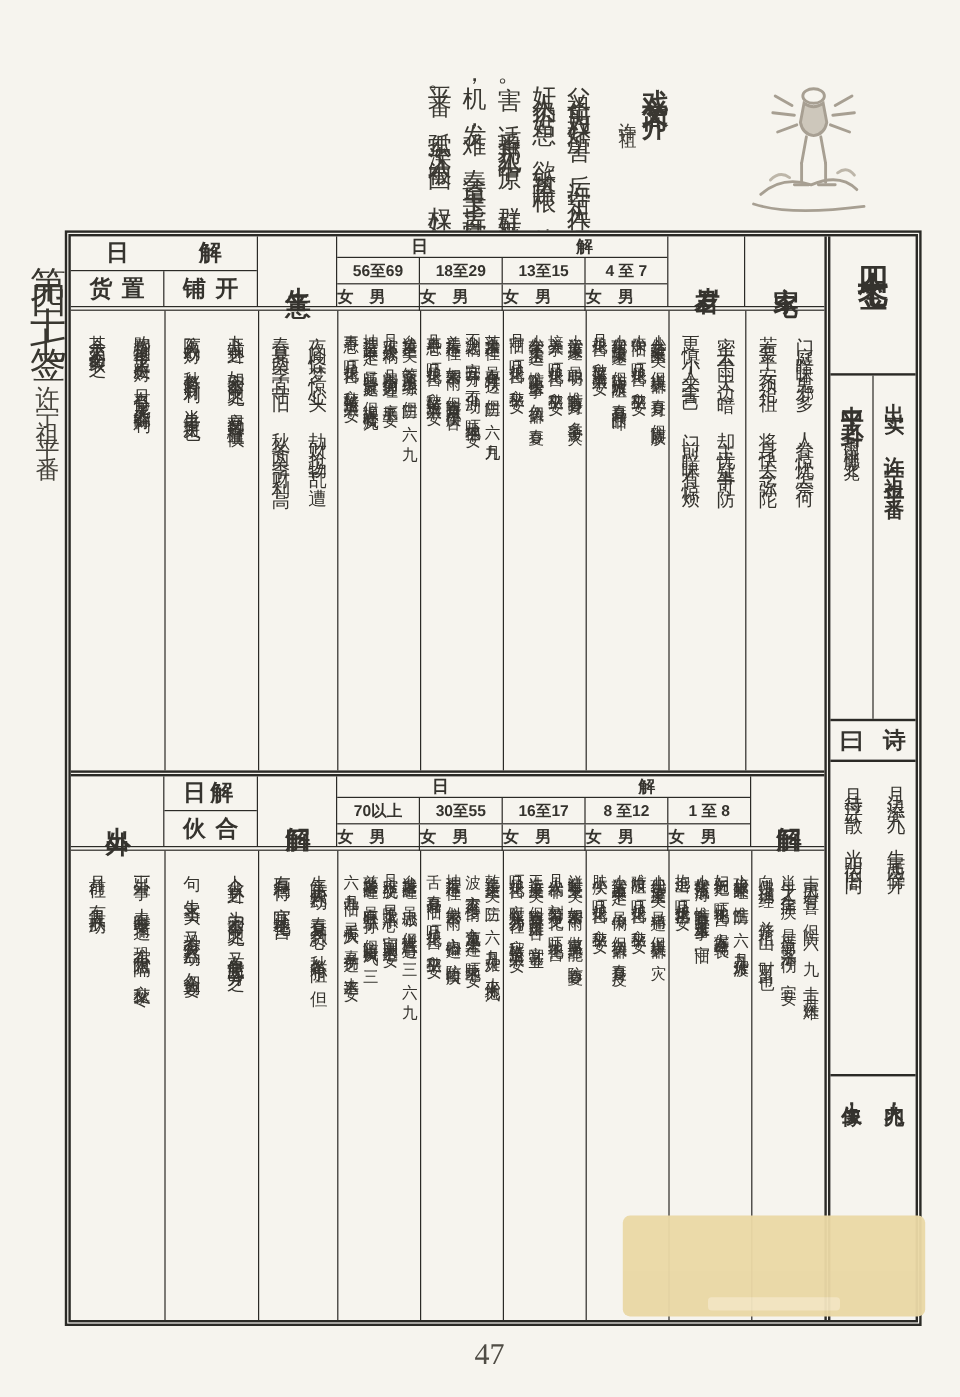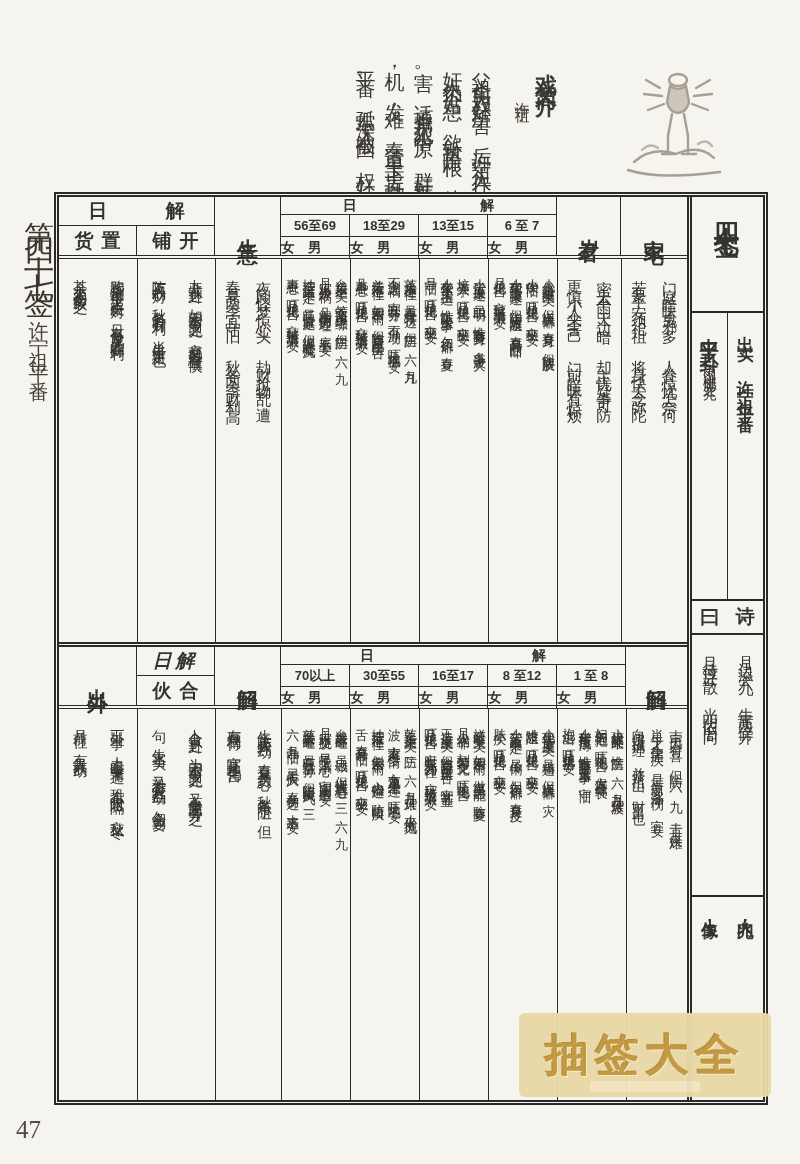--- a/index.html
+++ b/index.html
@@ -86,21 +86,21 @@
             font-family:"Liberation Sans",sans-serif;}
 
   
   .watermark{position:absolute;left:519px;top:1013px;width:252px;height:84px;background:#ead8a6;
              opacity:.96;border-radius:6px;display:flex;align-items:center;justify-content:center;z-index:5;}
   .watermark .wm-text{font-size:44px;font-weight:bold;color:#c2963d;letter-spacing:6px;
              text-shadow:1px 1px 0 #f7ecc8,-1px -1px 0 #b08a33;}
   .wm-chip{position:absolute;bottom:5px;left:50%;transform:translateX(-50%);width:110px;height:11px;
            background:rgba(247,238,214,.55);border-radius:3px;}
 
-  .pageno{position:absolute;left:16px;right:0;top:1116px;text-align:left;font-size:25px;color:#4f4c45;}
+  .pageno{position:absolute;left:16px;right:0;top:1116px;text-align:center;font-size:25px;color:#4f4c45;}
 </style>
 </head>
 <body>
 
 <div class="page">
 
   <div class="story">
     <div class="story-title-group">
       <div class="vline story-title">戏文简介</div>
       <div class="vline story-subtitle">许宁祖</div>
@@ -151,21 +151,21 @@
           </div>
           <div class="ageblock" style="width:276px">
             <div class="spanrow">
               <span>日</span>
               <span>解</span>
             </div>
             <div class="agerow">
               <div class="agecell">56至69</div>
               <div class="agecell">18至29</div>
               <div class="agecell">13至15</div>
-              <div class="agecell">6 至 7</div>
+              <div class="agecell">4 至 7</div>
             </div>
             <div class="genrow">
               <div class="gencell">女　男</div>
               <div class="gencell">女　男</div>
               <div class="gencell">女　男</div>
               <div class="gencell">女　男</div>
             </div>
           </div>
           <div class="vhead" style="width:64px">
             <span class="vline">岁君</span>
@@ -221,21 +221,21 @@
             </div>
         </div>
       </div>
 
       <div class="section sec-lower">
         <div class="hband">
           <div class="vhead" style="width:78px">
             <span class="vline">出外</span>
           </div>
           <div class="hcellA" style="width:78px">
-            <div class="hrow-top" style="justify-content:center;letter-spacing:4px;font-style:italic;">日解</div>
+            <div class="hrow-top" style="justify-content:center;letter-spacing:4px;">日解</div>
             <div class="hrow-bot">
                 <div class="hsub">伙合</div>
               </div>
           </div>
           <div class="vhead" style="width:66px">
             <span class="vline">解曰</span>
           </div>
           <div class="ageblock" style="width:345px">
             <div class="spanrow">
               <span>日</span>
@@ -336,18 +336,17 @@
           <div class="vline">且待浮云散　光明依旧同</div>
         </div>
       <div class="sb-inner">
           <div class="vline">内兆：</div>
           <div class="vline">生像：</div>
         </div>
     </div>
   </div>
 
   <div class="watermark">
-    <span class="wm-text">抽签大全</span>
     <div class="wm-chip"></div>
   </div>
 
   <div class="pageno">47</div>
 </div>
 
 </body></html>

